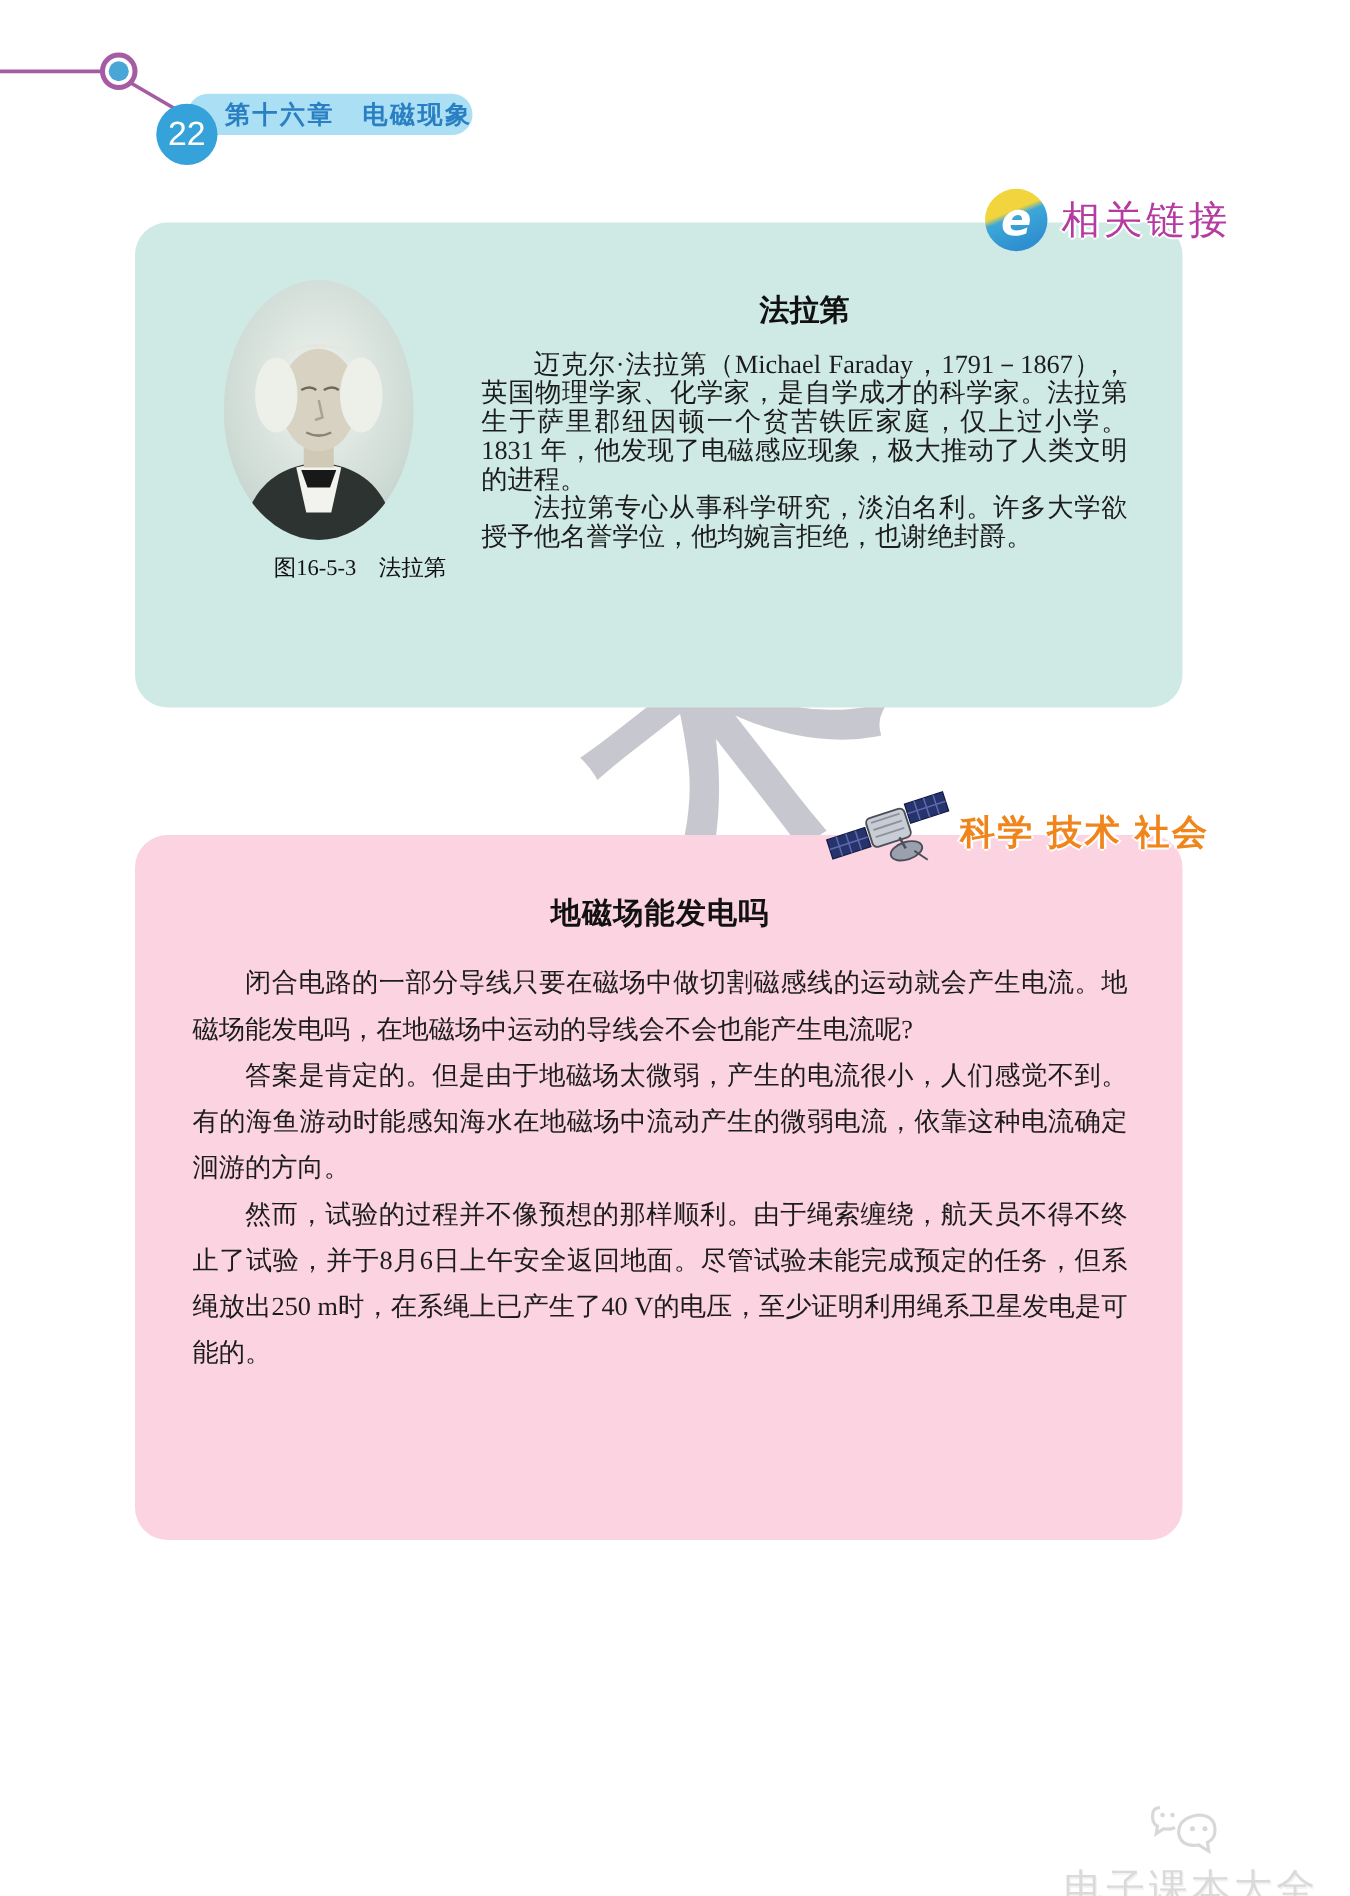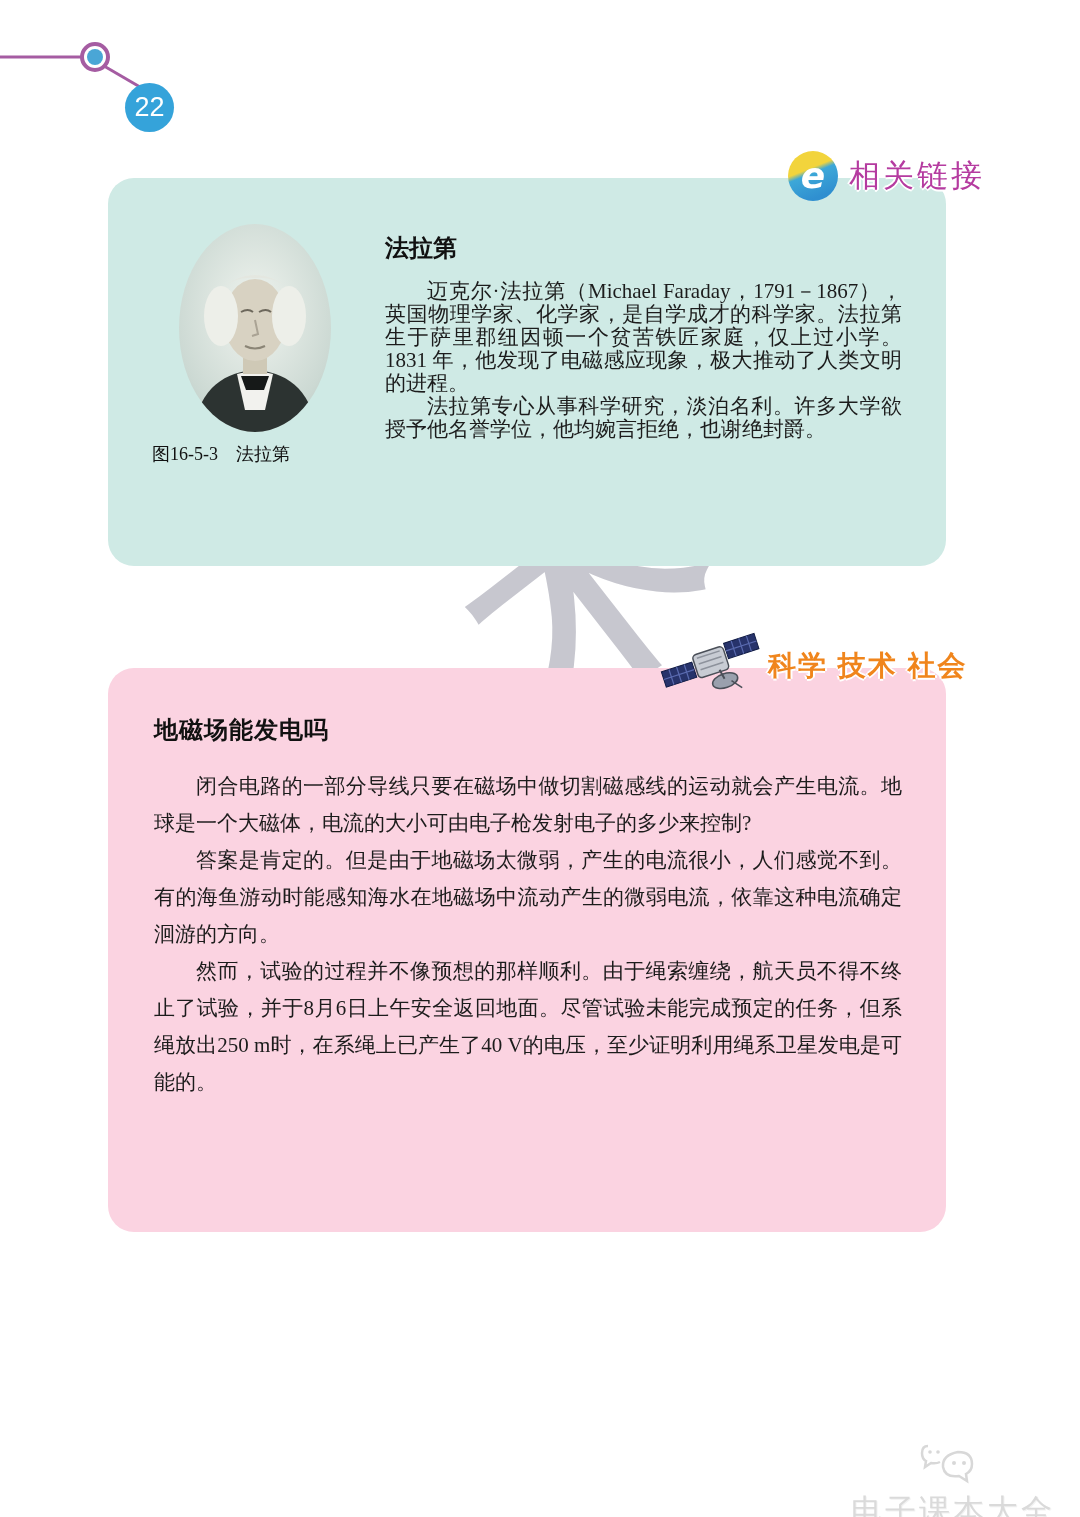--- a/index.html
+++ b/index.html
@@ -23,30 +23,30 @@
   .diag-watermark{position:absolute;left:470px;top:470px;z-index:0;
       font-family:"DejaVu Sans",sans-serif;font-size:230px;font-weight:bold;color:#c7c7cf;
       transform:rotate(-38deg);line-height:1;user-select:none;}
 
   
   .box{position:absolute;left:108px;width:838px;border-radius:26px;z-index:2;box-sizing:border-box;}
   .box-teal{top:178px;height:388px;background:#cfeae5;padding:42px 44px 20px 44px;}
   .box-pink{top:668px;height:564px;background:#fbd3e1;padding:46px 44px 20px 46px;}
 
   .box h2{margin:0;font-family:"Liberation Sans","DejaVu Sans",sans-serif;
-      font-size:24px;font-weight:bold;text-align:left;color:#111;}
+      font-size:24px;font-weight:bold;text-align:center;color:#111;}
   .box-teal h2{margin-left:230px;margin-top:12px;margin-bottom:16px;}
   .box-pink h2{margin-bottom:22px;letter-spacing:1px;}
 
   .box p{margin:0;text-align:justify;text-indent:2em;font-size:21px;color:#1c1c1c;}
   .box-teal p{line-height:23px;margin-left:32px;}
   .box-pink p{line-height:37px;}
 
   
-  .portrait-wrap{float:left;width:205px;margin-right:28px;text-align:left;}
+  .portrait-wrap{float:left;width:205px;margin-right:28px;text-align:right;}
   .portrait-oval{width:152px;height:208px;margin:4px auto 10px auto;display:block;}
   .figure-caption{font-size:18px;color:#111;white-space:nowrap;}
 
   
   .badge-related{position:absolute;left:785px;top:148px;z-index:3;display:flex;align-items:center;}
   .badge-related .badge-text{margin-left:8px;font-family:"Liberation Sans","DejaVu Sans",sans-serif;
       font-weight:normal;font-size:31px;color:#b53ba0;letter-spacing:3px;
       text-shadow:-2px 0 0 #fff,2px 0 0 #fff,0 -2px 0 #fff,0 2px 0 #fff,-1px -1px 0 #fff,1px 1px 0 #fff;}
   .badge-sts{position:absolute;left:660px;top:626px;z-index:3;display:flex;align-items:center;}
   .badge-sts .badge-text{margin-left:4px;font-family:"Liberation Sans","DejaVu Sans",sans-serif;
@@ -63,20 +63,23 @@
 
 <div class="page">
 
   <svg class="corner-deco" viewBox="0 0 420 130">
     <line x1="0" y1="57" x2="82" y2="57" stroke="#a55ca2" stroke-width="3"></line>
     <circle cx="95" cy="57" r="13" fill="#fff" stroke="#a55ca2" stroke-width="4"></circle>
     <circle cx="95" cy="57" r="8" fill="#4aa6d6"></circle>
     <line x1="104" y1="66" x2="152" y2="94" stroke="#a55ca2" stroke-width="3"></line>
   </svg>
 
+  <div class="chapter-pill">
+    <span>第十六章　电磁现象</span>
+  </div>
   <div class="page-circle">22</div>
 
   <div class="diag-watermark">术</div>
 
   <div class="badge-related">
     <svg width="56" height="56" viewBox="0 0 56 56">
       <defs>
         <linearGradient id="ggrad" x1="0" y1="0" x2="0.4" y2="1">
           <stop offset="0" stop-color="#f2d43c"></stop>
           <stop offset="0.45" stop-color="#f2d43c"></stop>
@@ -139,21 +142,21 @@
         <ellipse cx="60" cy="58" rx="13" ry="7" fill="#9aa0ad" stroke="#4a4f58" stroke-width="1.5"></ellipse>
         <line x1="58" y1="46" x2="60" y2="56" stroke="#4a4f58" stroke-width="2"></line>
         <line x1="66" y1="60" x2="74" y2="70" stroke="#4a4f58" stroke-width="1.5"></line>
       </g>
     </svg>
     <span class="badge-text">科学 技术 社会</span>
   </div>
 
   <section class="box box-pink">
     <h2>地磁场能发电吗</h2>
-    <p>闭合电路的一部分导线只要在磁场中做切割磁感线的运动就会产生电流。地球是一个大磁体，电流的大小可由电子枪发射电子的多少来控制?</p>
+    <p>闭合电路的一部分导线只要在磁场中做切割磁感线的运动就会产生电流。地磁场能发电吗，在地磁场中运动的导线会不会也能产生电流呢?</p>
     <p>答案是肯定的。但是由于地磁场太微弱，产生的电流很小，人们感觉不到。有的海鱼游动时能感知海水在地磁场中流动产生的微弱电流，依靠这种电流确定洄游的方向。</p>
     <p>然而，试验的过程并不像预想的那样顺利。由于绳索缠绕，航天员不得不终止了试验，并于8月6日上午安全返回地面。尽管试验未能完成预定的任务，但系绳放出250 m时，在系绳上已产生了40 V的电压，至少证明利用绳系卫星发电是可能的。</p>
   </section>
 
   <div class="footer-mark">
     <svg width="66" height="52" viewBox="0 0 66 52">
       <path d="M8,8 q-6,0 -6,7 q0,6 4,8 l-1,6 l6,-4 q5,1 9,-1" fill="none" stroke="#d8d8d8" stroke-width="2.5"></path>
       <circle cx="10" cy="14" r="1.8" fill="#d8d8d8"></circle>
       <circle cx="18" cy="14" r="1.8" fill="#d8d8d8"></circle>
       <path d="M38,14 q14,0 14,12 q0,7 -6,10 l1,7 l-8,-5 q-14,2 -16,-9 q-1,-12 15,-15 Z" fill="none" stroke="#d8d8d8" stroke-width="2.5"></path>

